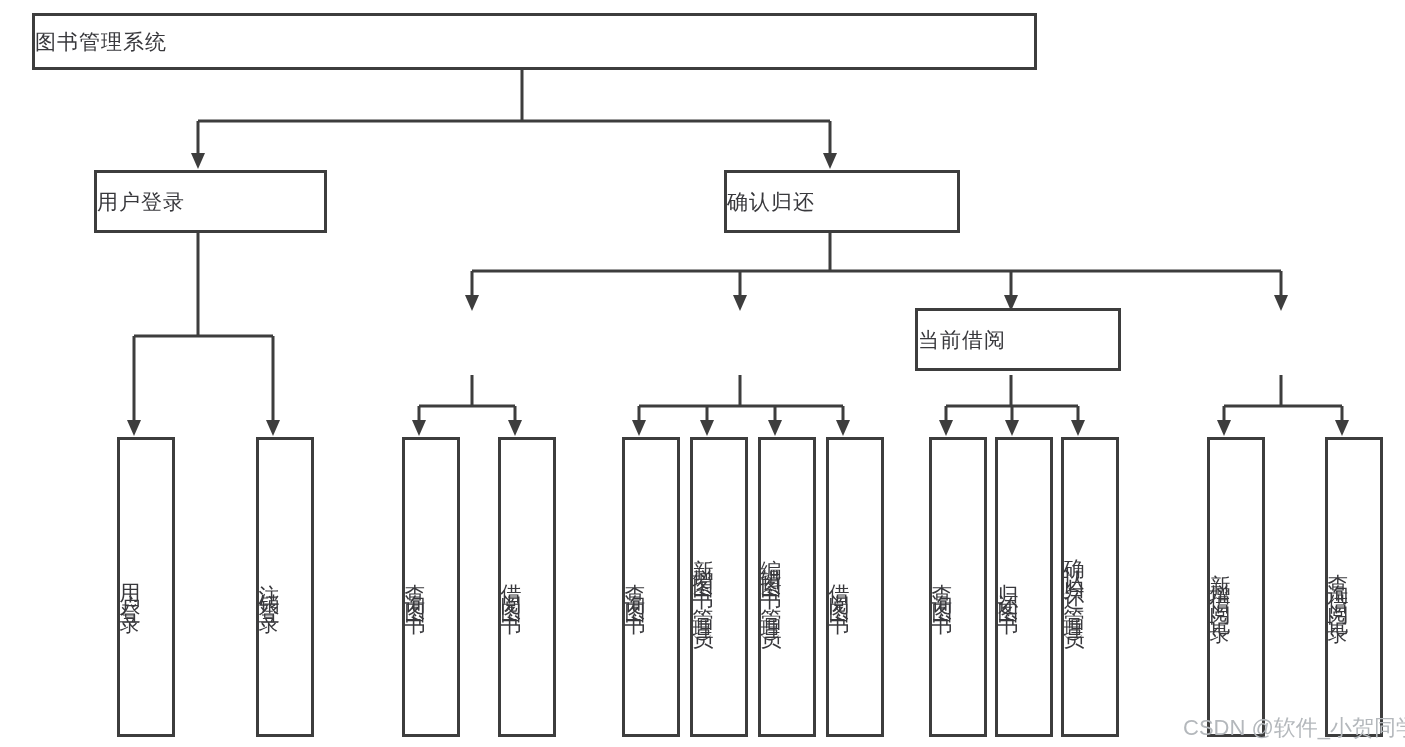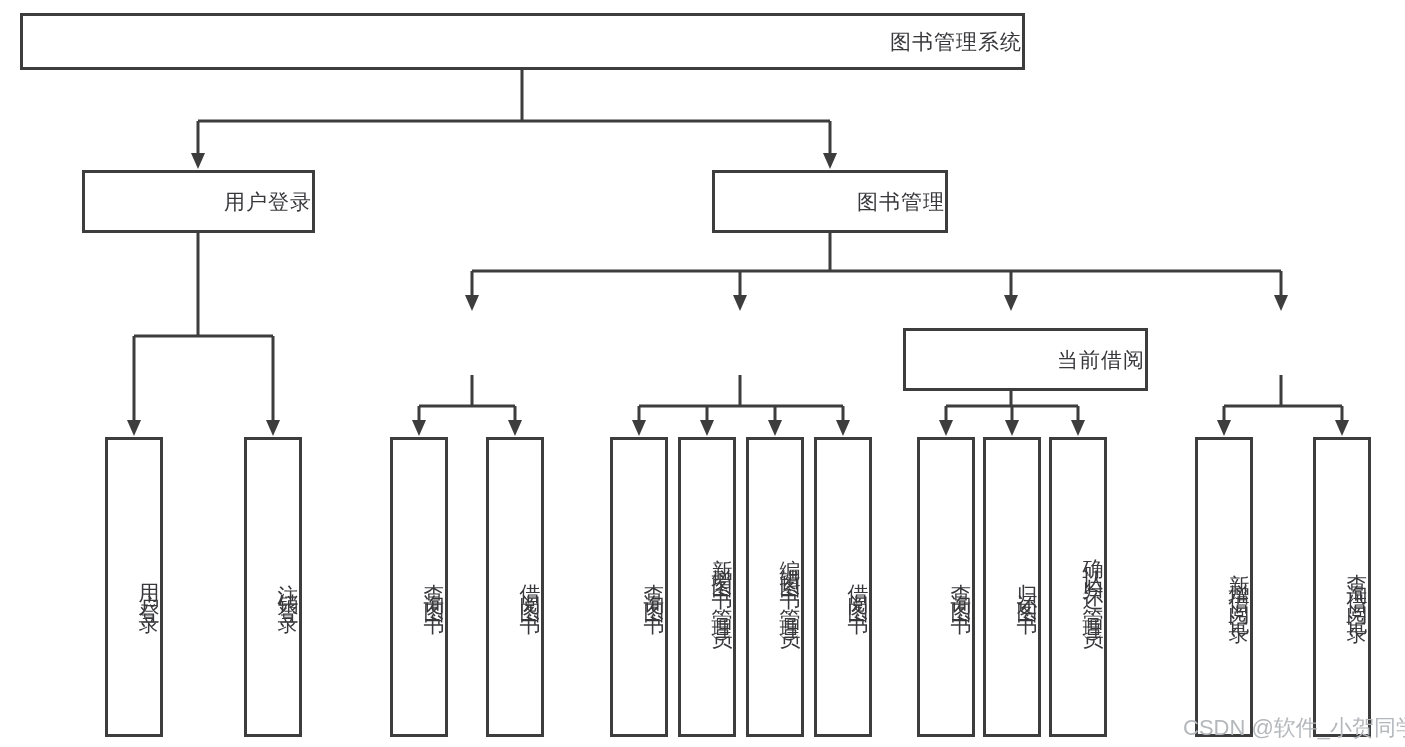--- a/index.html
+++ b/index.html
@@ -15,23 +15,24 @@
     position:relative;
     width:1405px;height:747px;
     background:var(--background);
     overflow:hidden;
   }
   .connectors{position:absolute;left:0;top:0;z-index:1;}
   .node{
     position:absolute;
     background:#fff;
     border:3px solid var(--line);
-    display:flex;align-items:center;justify-content:flex-end;
+    display:flex;align-items:center;justify-content:flex-start;
     color:var(--text);
     z-index:2;
+    margin-left:12px;
   }
   .node .lbl{
     font-size:21px;
     letter-spacing:1px;
     color:var(--text);
     white-space:nowrap;
   }
   .leaf .lbl{
     writing-mode:vertical-rl;
     text-orientation:mixed;
@@ -88,24 +89,24 @@
   </svg>
 
   <div class="node" style="left:20px;top:13px;width:1005px;height:57px">
     <span class="lbl">图书管理系统</span>
   </div>
 
   <div class="node" style="left:82px;top:170px;width:233px;height:63px">
     <span class="lbl">用户登录</span>
   </div>
   <div class="node" style="left:712px;top:170px;width:236px;height:63px">
-    <span class="lbl">图书管理</span>
+    <span class="lbl">确认归还</span>
   </div>
 
-  <div class="node" style="left:903px;top:328px;width:245px;height:63px">
+  <div class="node" style="left:903px;top:308px;width:206px;height:63px">
     <span class="lbl">当前借阅</span>
   </div>
 
   <div class="node leaf" style="left:105px;top:437px;width:58px;height:300px">
     <span class="lbl">用户登录</span>
   </div>
   <div class="node leaf" style="left:244px;top:437px;width:58px;height:300px">
     <span class="lbl">注销登录</span>
   </div>
 

